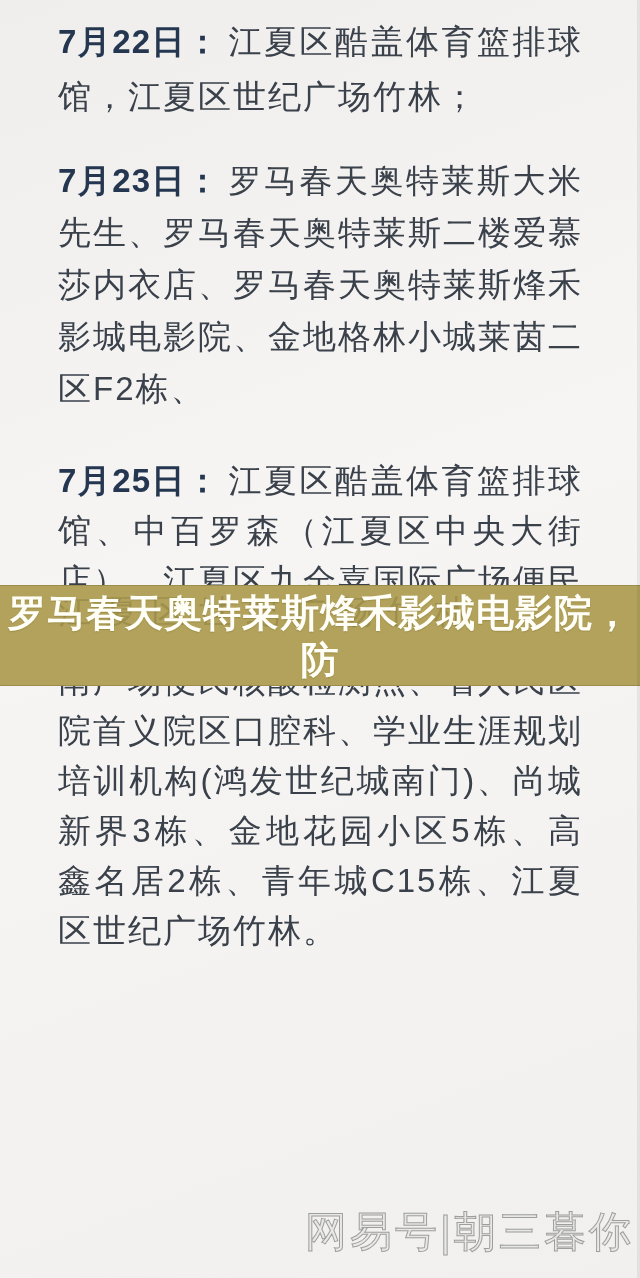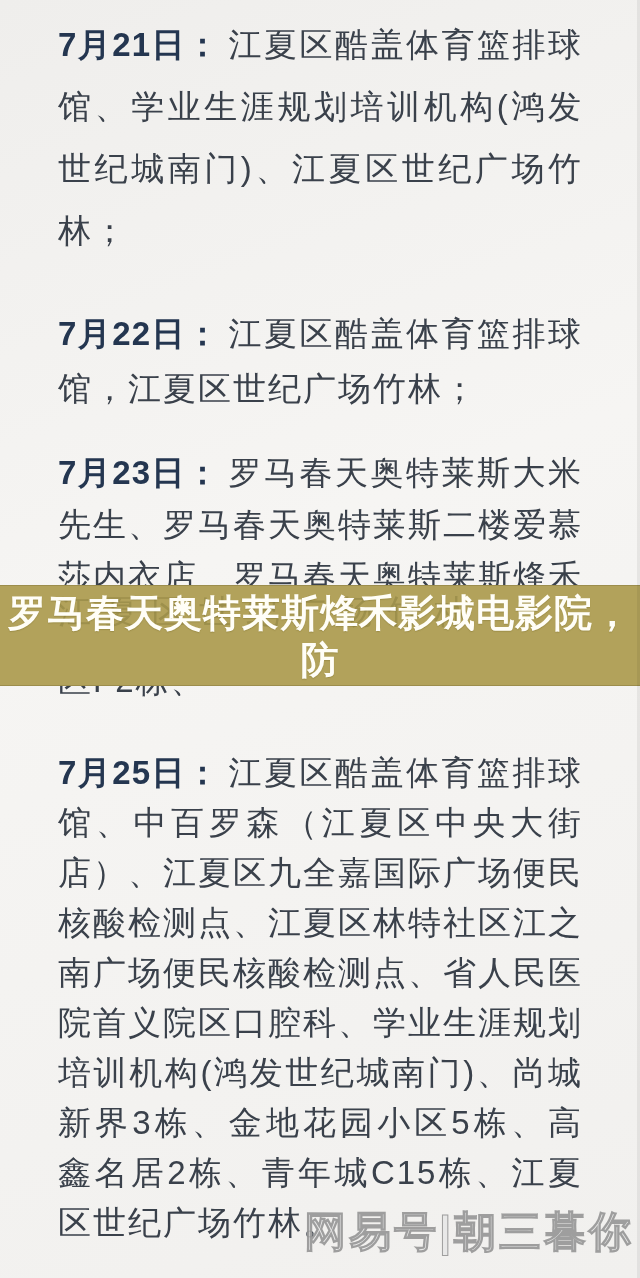--- a/index.html
+++ b/index.html
@@ -81,36 +81,35 @@
     line-height: 47px;
     letter-spacing: 1px;
     text-shadow: 0 1px 1px rgba(120,105,40,0.35);
   }
   .watermark {
     position: absolute;
     top: 1204px;
     right: 6px;
     z-index: 6;
     font-size: 42px;
-    font-weight: bold;
+    font-weight: normal;
     letter-spacing: 3px;
     white-space: nowrap;
     color: rgba(210,210,210,0.45);
     -webkit-text-stroke: 1px rgba(145,145,145,0.85);
     text-shadow: 0 0 1px rgba(255,255,255,0.6);
   }
 </style>
 </head>
 <body>
 
 <div class="photo">
 
   <div class="content">
 
-    <p class="para p1"><span class="date">7月21日：</span><span>江夏区酷盖体育篮排球馆、学业生涯规划培训机构(鸿发世纪城南门)、江夏区世纪广场竹林；</span></p>
 
     <p class="para p2"><span class="date">7月22日：</span><span>江夏区酷盖体育篮排球馆，江夏区世纪广场竹林；</span></p>
 
     <p class="para p3"><span class="date">7月23日：</span><span>罗马春天奥特莱斯大米先生、罗马春天奥特莱斯二楼爱慕莎内衣店、罗马春天奥特莱斯烽禾影城电影院、金地格林小城莱茵二区F2栋、</span></p>
 
 
     <p class="para p5"><span class="date">7月25日：</span><span>江夏区酷盖体育篮排球馆、中百罗森（江夏区中央大街店）、江夏区九全嘉国际广场便民核酸检测点、江夏区林特社区江之南广场便民核酸检测点、省人民医院首义院区口腔科、学业生涯规划培训机构(鸿发世纪城南门)、尚城新界3栋、金地花园小区5栋、高鑫名居2栋、青年城C15栋、江夏区世纪广场竹林。</span></p>
 
   </div>
 

